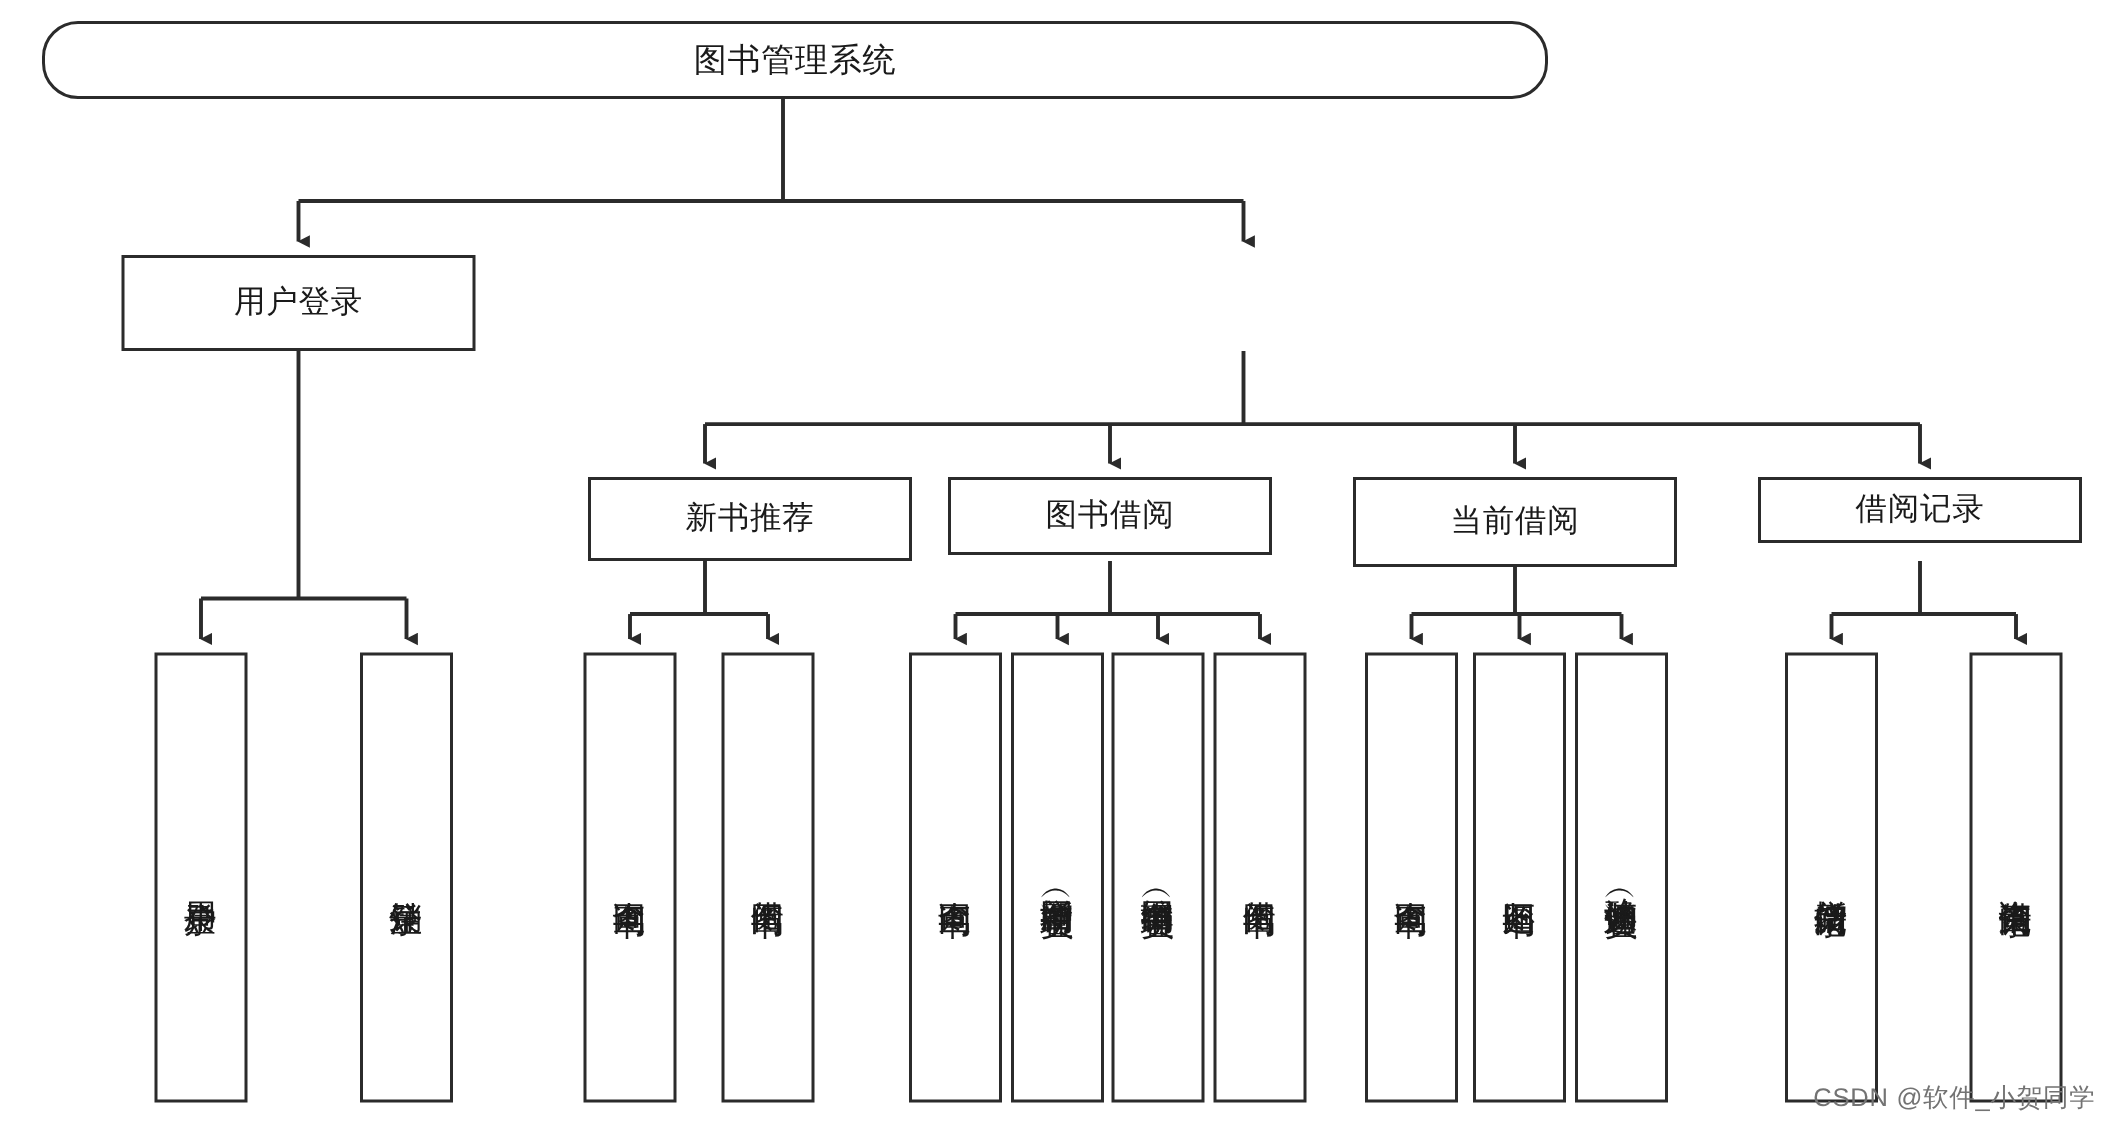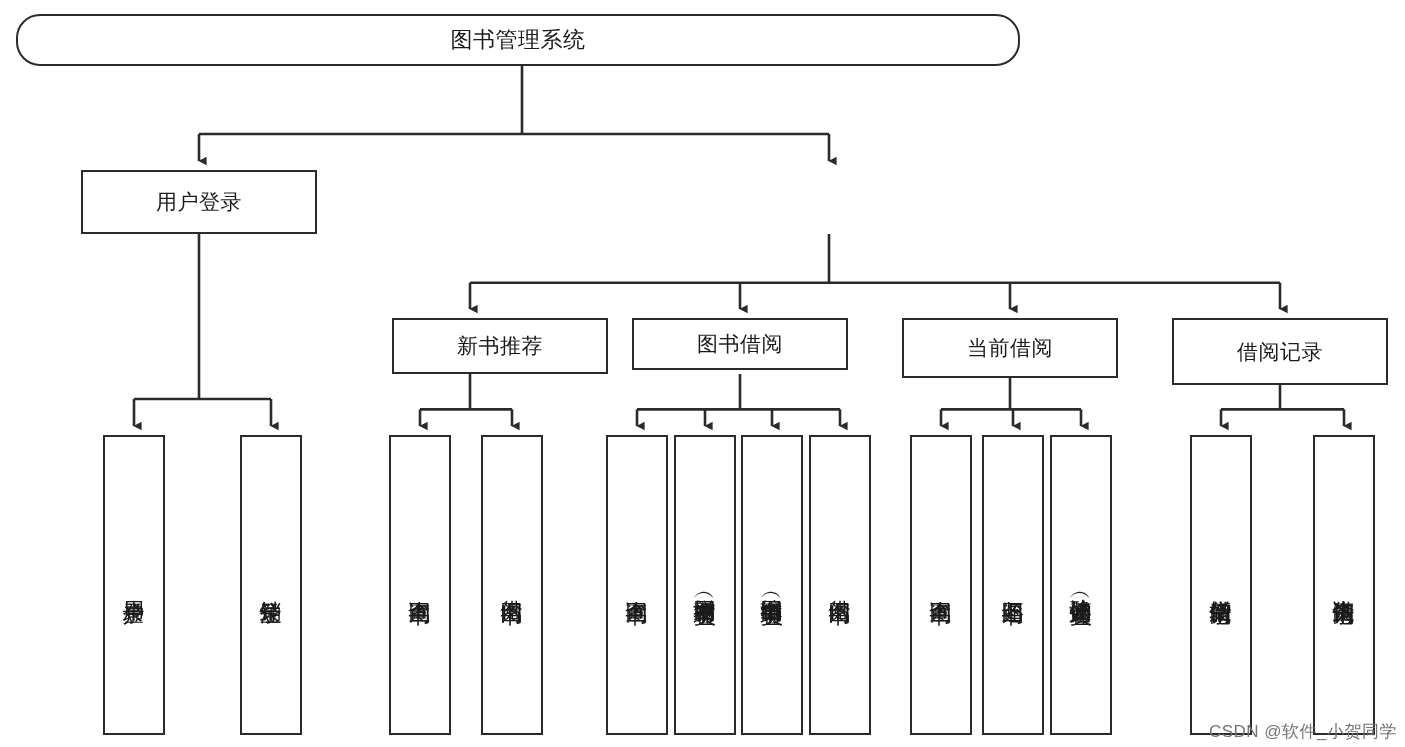--- a/index.html
+++ b/index.html
@@ -105,38 +105,38 @@
         <path d="M941,409.38 L941,426" marker-end="url(#arrowhead)"></path>
         <path d="M1013,409.38 L1013,426" marker-end="url(#arrowhead)"></path>
         <path d="M1081,409.38 L1081,426" marker-end="url(#arrowhead)"></path>
         <path d="M1280,374 L1280,409.38"></path>
         <path d="M1221,409.38 L1344,409.38"></path>
         <path d="M1221,409.38 L1221,426" marker-end="url(#arrowhead)"></path>
         <path d="M1344,409.38 L1344,426" marker-end="url(#arrowhead)"></path>
       </g>
   </svg>
 
-  <div class="node root" style="left: 16px; top: 14px; width: 1004px; height: 52px; border-radius: 24px;">
+  <div class="node root" style="left: 28px; top: 14px; width: 1004px; height: 52px; border-radius: 24px;">
     <span class="label">图书管理系统</span>
   </div>
 
   <div class="node" style="left: 81px; top: 170px; width: 236px; height: 64px;">
     <span class="label">用户登录</span>
   </div>
 
   <div class="node" style="left: 362px; top: 318px; width: 216px; height: 56px; margin-left: 30px;">
     <span class="label">新书推荐</span>
   </div>
   <div class="node" style="left: 632px; top: 318px; width: 216px; height: 52px;">
     <span class="label">图书借阅</span>
   </div>
   <div class="node" style="left: 902px; top: 318px; width: 216px; height: 60px;">
     <span class="label">当前借阅</span>
   </div>
-  <div class="node" style="left: 1172px; top: 318px; width: 216px; height: 67px;">
+  <div class="node" style="left: 1172px; top: 318px; width: 216px; height: 44px;">
     <span class="label">借阅记录</span>
   </div>
 
   <div class="node vertical" style="left: 103px; top: 435px; width: 62px; height: 300px;">
     <span class="label">用户登录</span>
   </div>
   <div class="node vertical" style="left: 240px; top: 435px; width: 62px; height: 300px;">
     <span class="label">注销登录</span>
   </div>
   <div class="node vertical" style="left: 389px; top: 435px; width: 62px; height: 300px;">

